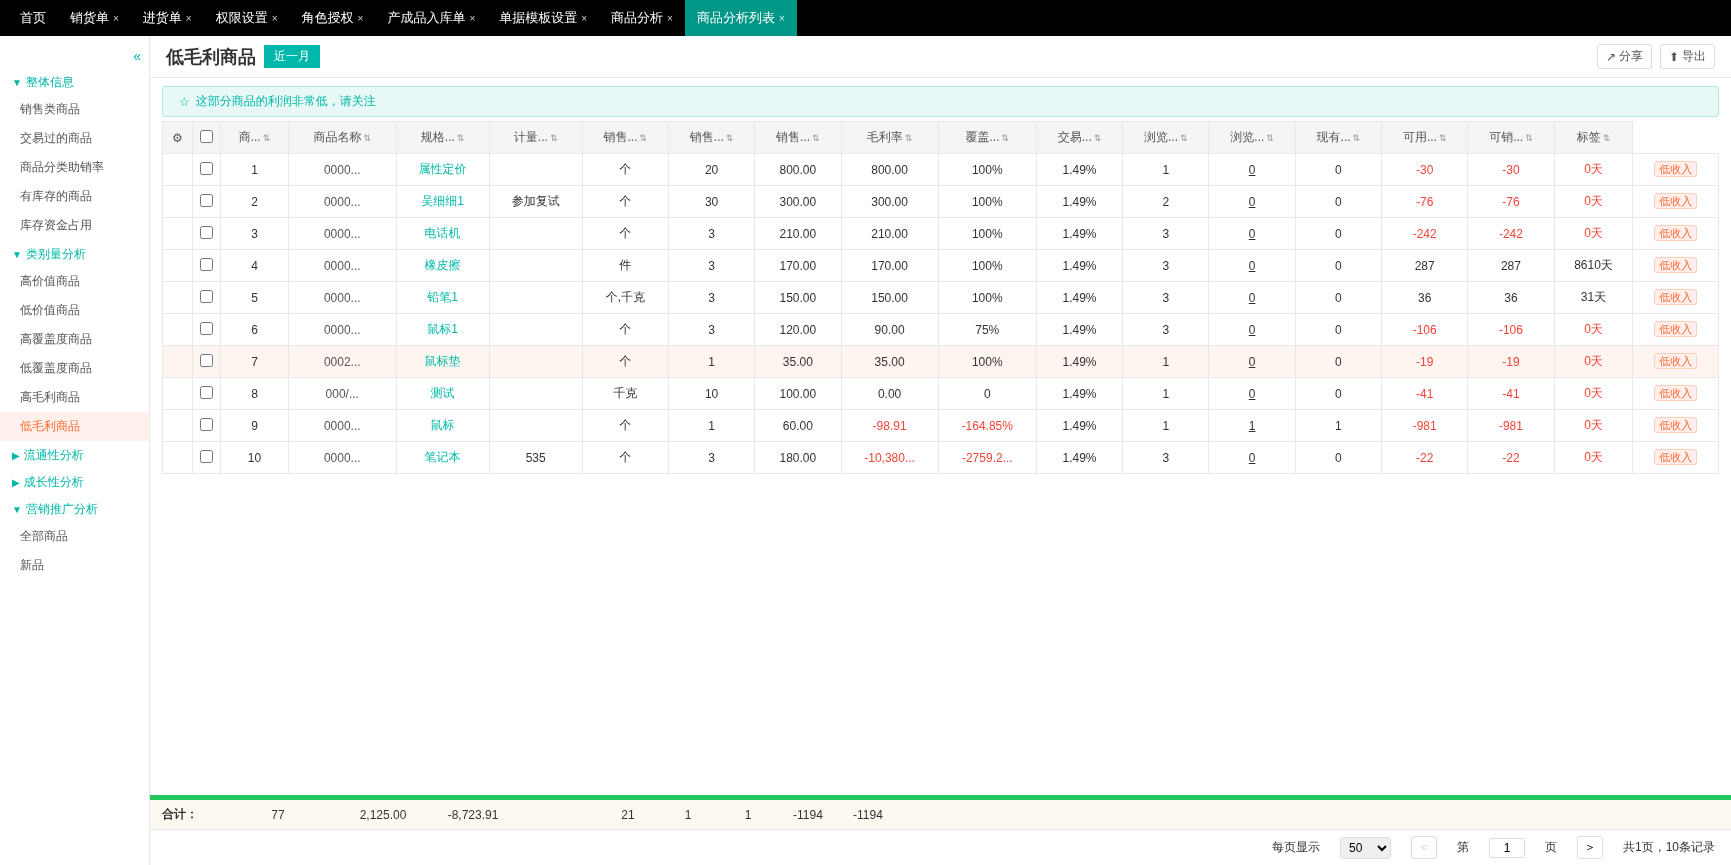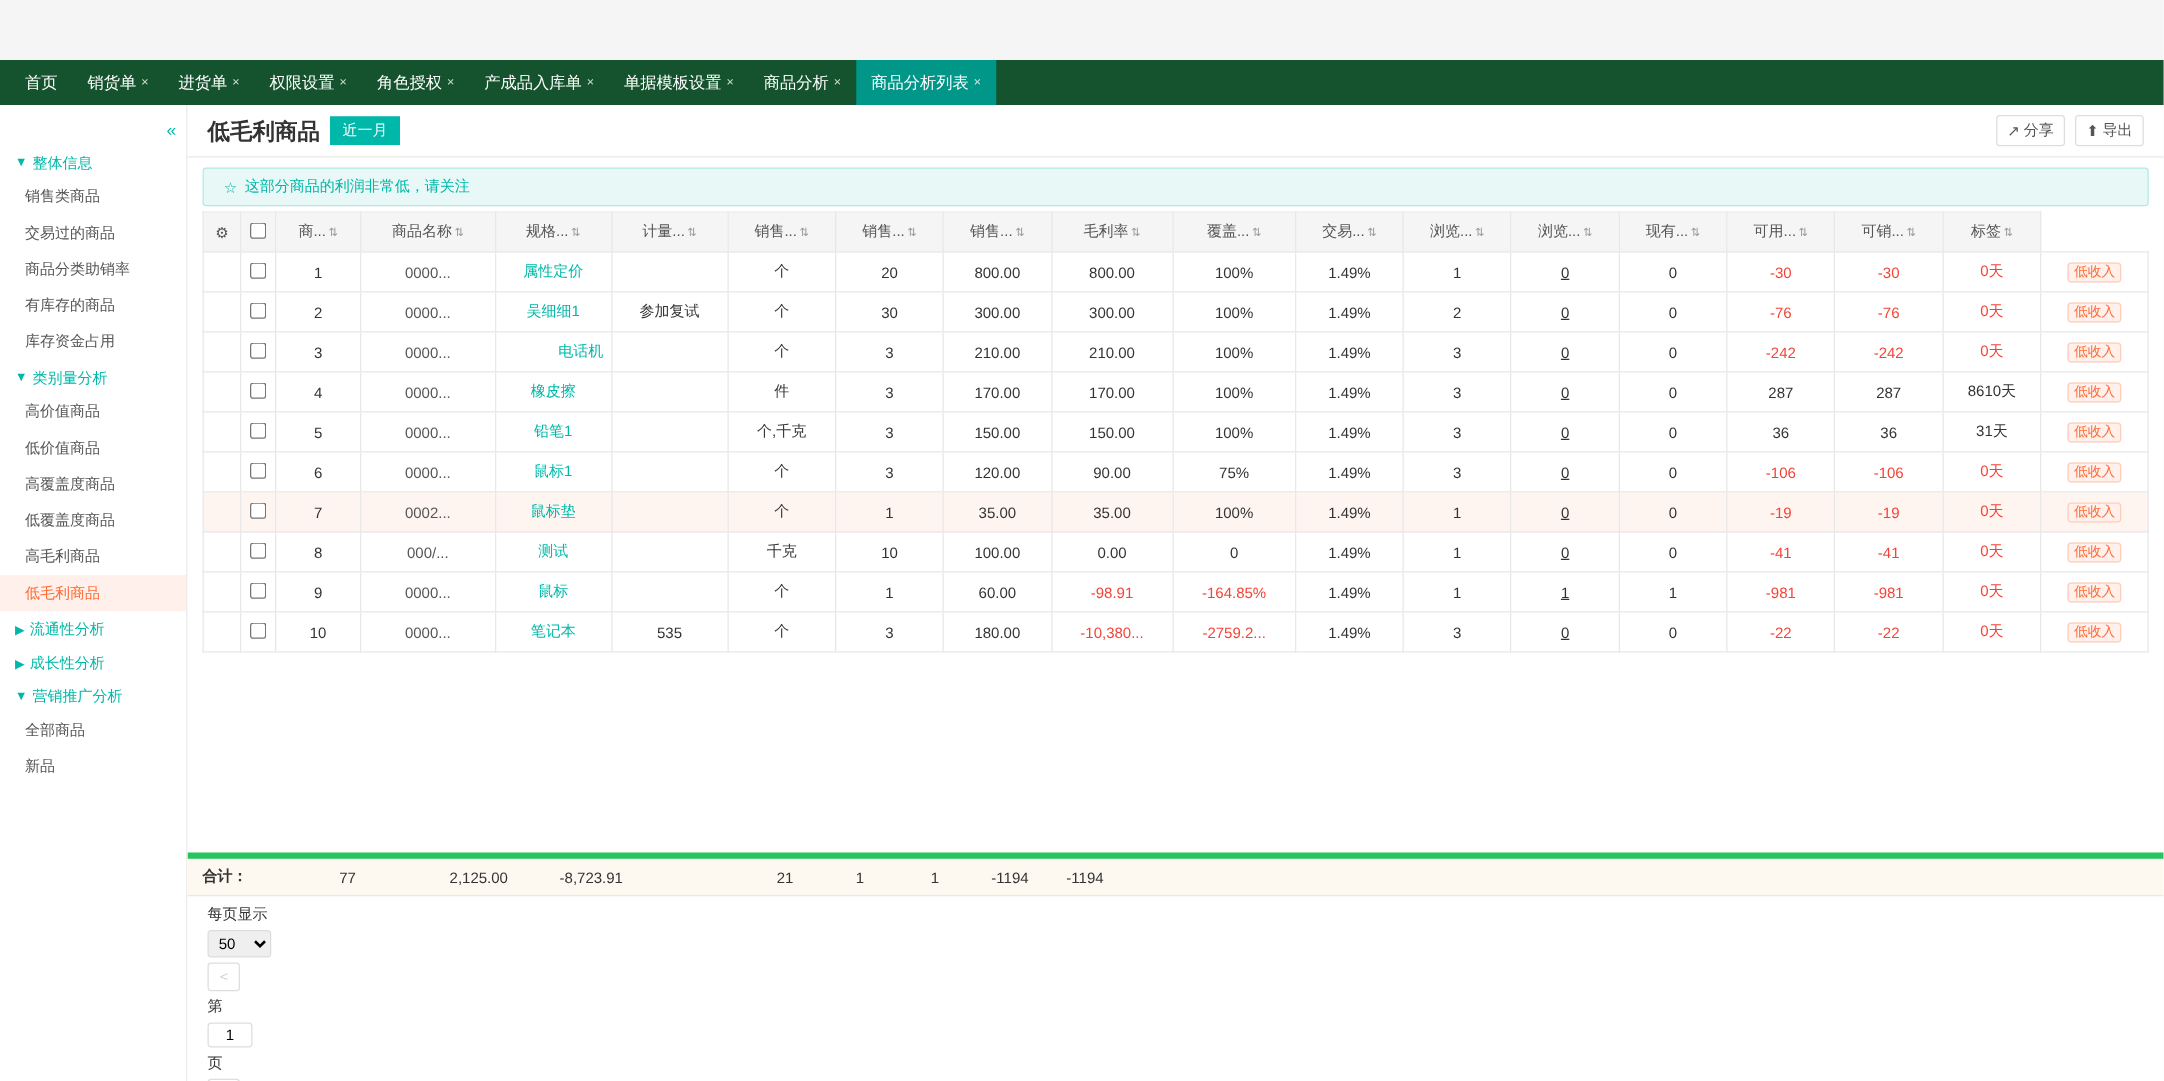--- a/index.html
+++ b/index.html
@@ -1,25 +1,24 @@
 <!DOCTYPE html>
 <html><head>
   <meta charset="utf-8">
   <style>
     * { box-sizing: border-box; margin: 0; padding: 0; }
     body { font-family: 'Microsoft YaHei', Arial, sans-serif; font-size: 12px; background: #f5f5f5; color: #333; }
 
     
     .top-nav {
-      background: #14532d;
+      background: #000000;
       display: flex;
       align-items: center;
       height: 36px;
       padding: 0 8px;
-      margin-top: 48px;
     }
     .nav-item {
       color: #fff;
       padding: 0 12px;
       height: 36px;
       display: flex;
       align-items: center;
       cursor: pointer;
       font-size: 13px;
       white-space: nowrap;
@@ -213,28 +212,27 @@
     }
     .footer-cell {
       min-width: 60px;
       text-align: center;
       padding: 0 6px;
     }
 
     
     .pagination-bar {
       display: flex;
-      align-items: flex-start;
+      align-items: center;
       justify-content: flex-end;
       padding: 6px 16px;
       border-top: 1px solid #e8e8e8;
-      gap: 4px;
+      gap: 20px;
       background: #fff;
       font-size: 12px;
-      flex-direction: column;
     }
     .page-size-select {
       border: 1px solid #ddd;
       border-radius: 3px;
       padding: 2px 4px;
       font-size: 12px;
     }
     .page-nav-btn {
       border: 1px solid #ddd;
       border-radius: 3px;
@@ -434,21 +432,21 @@
       <td class="red-text">-76</td>
       <td class="red-text">-76</td>
       <td class="tag-days-red">0天</td>
       <td><span class="tag-low-income">低收入</span></td>
     </tr>
             <tr>
       <td style="color:#999;cursor:pointer;"></td>
       <td><input type="checkbox" style=""></td>
       <td>3</td>
       <td style="color:#555;">0000...</td>
-      <td style="color:#00b8a9;cursor:pointer;text-align:right;">电话机</td>
+      <td style="color:#00b8a9;cursor:pointer;">电话机</td>
       <td></td>
       <td>个</td>
       <td>3</td>
       <td>210.00</td>
       <td class="">210.00</td>
       <td class="">100%</td>
       <td>1.49%</td>
       <td>3</td>
       <td><span class="underline-link">0</span></td>
       <td>0</td>

